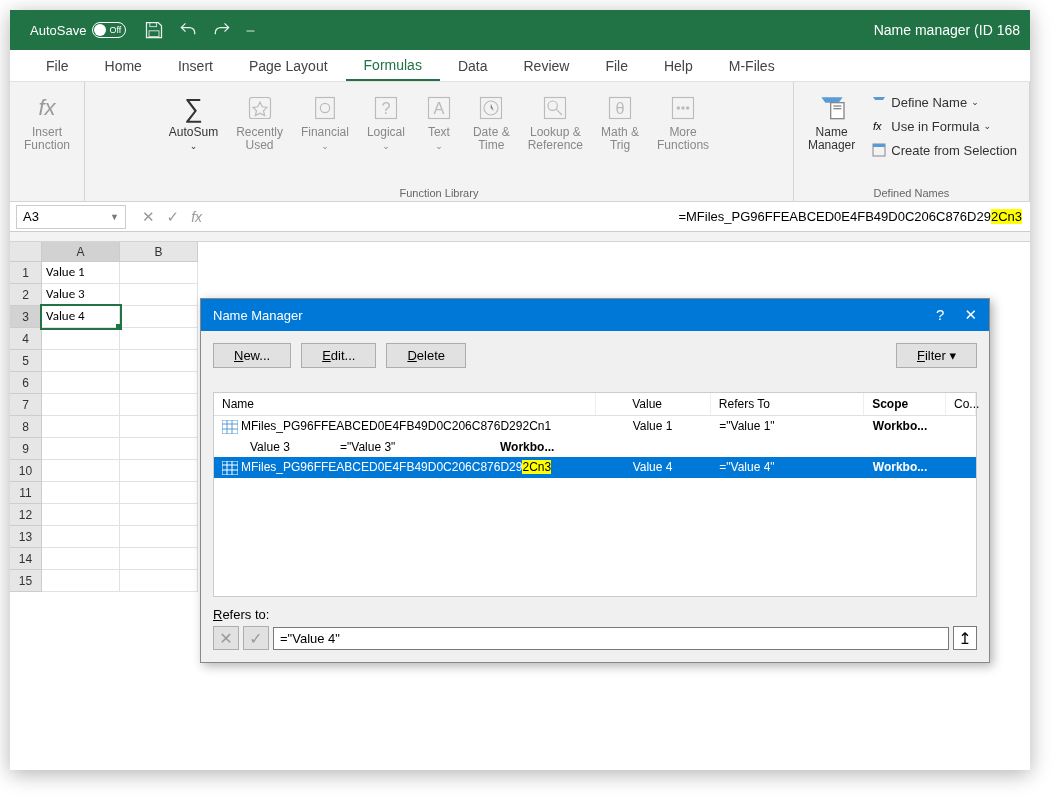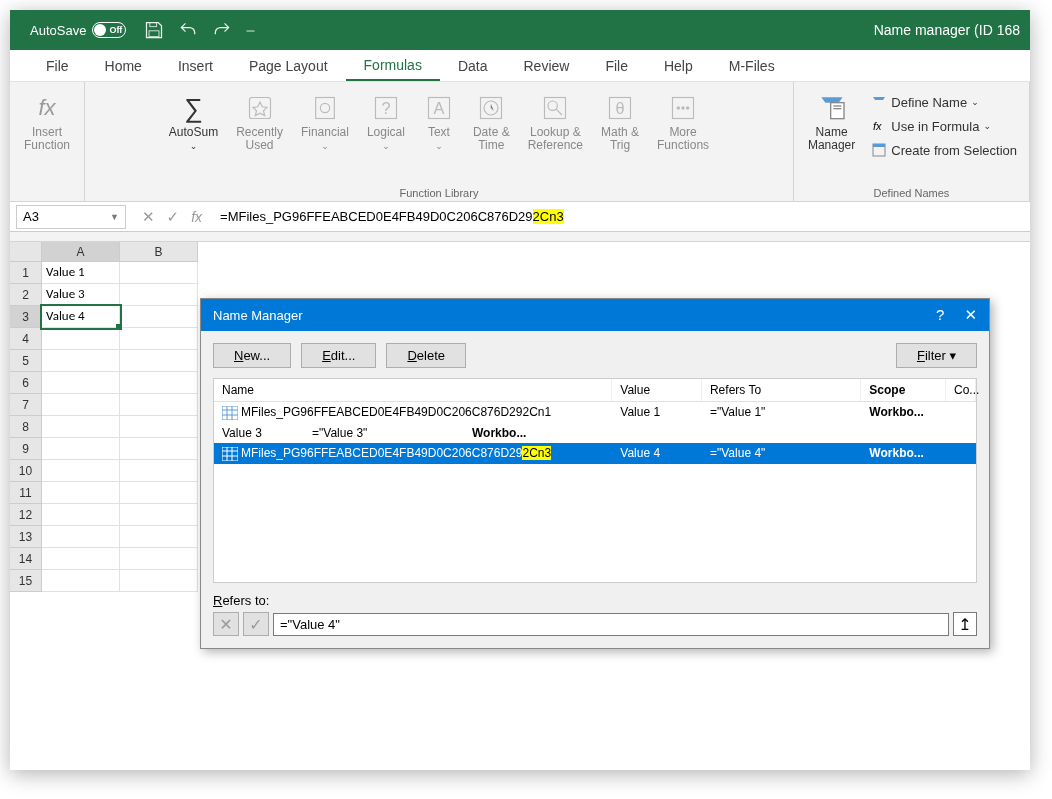--- a/index.html
+++ b/index.html
@@ -5,21 +5,21 @@
 * { box-sizing: border-box; margin: 0; padding: 0; font-family: 'Segoe UI', Tahoma, sans-serif; }
 body { background: #fff; width: 1052px; height: 799px; overflow: hidden; }
 
 .app { width: 1020px; height: 760px; margin: 10px; box-shadow: 0 4px 20px rgba(0,0,0,0.3); position: relative; background: #fff; }
 
 
 .titlebar { background: #217346; height: 40px; display: flex; align-items: center; color: #fff; padding: 0 10px; }
 .autosave { display: flex; align-items: center; gap: 6px; font-size: 13px; margin-left: 10px; }
 .toggle { width: 34px; height: 16px; border: 1px solid #fff; border-radius: 10px; display: flex; align-items: center; padding: 1px; }
 .toggle-knob { width: 12px; height: 12px; background: #fff; border-radius: 50%; }
-.toggle-label { font-size: 9px; margin-left: 3px; font-weight: bold; }
+.toggle-label { font-size: 9px; margin-left: 3px; }
 .qat { display: flex; gap: 14px; margin-left: 18px; align-items: center; }
 .qat-icon { width: 20px; height: 20px; fill: #fff; opacity: 0.9; cursor: pointer; }
 .doc-title { margin-left: auto; font-size: 14px; }
 
 
 .ribbon-tabs { background: #fff; display: flex; border-bottom: 1px solid #e1e1e1; height: 32px; align-items: center; padding-left: 18px; gap: 0; }
 .ribbon-tab { padding: 6px 18px; font-size: 14px; color: #444; cursor: pointer; }
 .ribbon-tab.active { border-bottom: 2px solid #217346; color: #217346; }
 
 
@@ -33,21 +33,21 @@
 .rbtn-label { font-size: 12px; text-align: center; line-height: 1.1; }
 .rbtn-small { display: flex; align-items: center; gap: 4px; font-size: 13px; color: #333; padding: 2px 4px; cursor: pointer; }
 .dn-stack { display: flex; flex-direction: column; gap: 4px; padding: 4px 0; }
 
 
 .formula-bar { display: flex; align-items: center; height: 30px; border-bottom: 1px solid #ccc; background: #fff; }
 .name-box { width: 110px; border: 1px solid #ccc; margin: 3px 6px; height: 24px; display: flex; align-items: center; padding: 0 6px; background: #fff; }
 .name-box-text { font-size: 13px; }
 .name-box-arrow { margin-left: auto; font-size: 9px; color: #777; }
 .fb-icons { display: flex; gap: 12px; padding: 0 10px; color: #999; align-items: center; }
-.fb-input { flex: 1; padding: 0 8px; font-size: 13px; font-family: Calibri, sans-serif; }
+.fb-input { flex: 1; padding: 0 8px; font-size: 13px; font-family: Calibri, sans-serif; text-align: right; }
 .hl { background: #ffff00; }
 
 
 .grid { display: flex; height: 490px; }
 .row-headers { display: flex; flex-direction: column; }
 .col-headers { display: flex; }
 .corner { width: 32px; height: 20px; background: #e6e6e6; border-right: 1px solid #ccc; border-bottom: 1px solid #ccc; }
 .ch { width: 78px; height: 20px; background: #e6e6e6; border-right: 1px solid #ccc; border-bottom: 1px solid #ccc; text-align: center; font-size: 12px; color: #333; line-height: 20px; }
 .ch.sel { background: #d2d2d2; }
 .rh { width: 32px; height: 22px; background: #e6e6e6; border-right: 1px solid #ccc; border-bottom: 1px solid #ccc; text-align: center; font-size: 12px; color: #333; line-height: 22px; }
@@ -56,29 +56,29 @@
 .cell { position: absolute; width: 78px; height: 22px; border-right: 1px solid #e1e1e1; border-bottom: 1px solid #e1e1e1; font-size: 13px; padding: 2px 4px; font-family: Calibri, sans-serif; }
 .cell.sel { outline: 2px solid #217346; z-index: 2; }
 .sel-handle { position: absolute; width: 6px; height: 6px; background: #217346; right: -3px; bottom: -3px; }
 
 
 .overlay-dialog { position: absolute; left: 190px; top: 288px; width: 790px; background: #f0f0f0; border: 1px solid #888; box-shadow: 3px 3px 10px rgba(0,0,0,0.3); }
 .dlg-title { background: #0078d7; color: #fff; height: 32px; display: flex; align-items: center; padding: 0 12px; font-size: 13px; }
 .dlg-title-ctrls { margin-left: auto; display: flex; gap: 20px; }
 .dlg-title-ctrl { cursor: pointer; font-size: 15px; }
 .dlg-body { padding: 12px; }
-.dlg-btns { display: flex; gap: 10px; margin-bottom: 10px; justify-content: space-between; }
+.dlg-btns { display: flex; gap: 10px; margin-bottom: 24px; justify-content: space-between; }
 .dlg-btn { background: #e1e1e1; border: 1px solid #adadad; padding: 4px 20px; font-size: 13px; cursor: pointer; }
 .dlg-btn u { text-decoration: underline; }
 .filter-btn { margin-left: auto; }
 
 .name-table { border: 1px solid #ccc; background: #fff; }
 .nt-header { display: flex; background: #fff; border-bottom: 1px solid #e0e0e0; }
 .nt-col { font-size: 12px; padding: 4px 8px; border-right: 1px solid #eee; }
-.nt-c1 { width: 400px; } .nt-c2 { width: 90px; } .nt-c3 { width: 160px; } .nt-c4 { width: 85px; font-weight: bold; } .nt-c5 { width: 30px; }
+.nt-c1 { width: 400px; } .nt-c2 { width: 90px; margin-left: 28px; } .nt-c3 { width: 160px; } .nt-c4 { width: 85px; font-weight: bold; } .nt-c5 { width: 30px; }
 .nt-body { height: 180px; overflow: auto; background: #fff; }
 .nt-row { display: flex; font-size: 12px; cursor: pointer; }
 .nt-row.selected { background: #0078d7; color: #fff; }
 .nt-cell { padding: 3px 8px; }
 .nt-icon { width: 16px; height: 14px; display: inline-block; vertical-align: middle; margin-right: 3px; }
 
 .refers-to { margin-top: 10px; }
 .refers-to-label { font-size: 13px; margin-bottom: 4px; display: block; }
 .refers-to-row { display: flex; gap: 4px; align-items: center; }
 .rt-btn { width: 26px; height: 24px; border: 1px solid #adadad; background: #e1e1e1; display: flex; align-items: center; justify-content: center; color: #999; cursor: pointer; }

